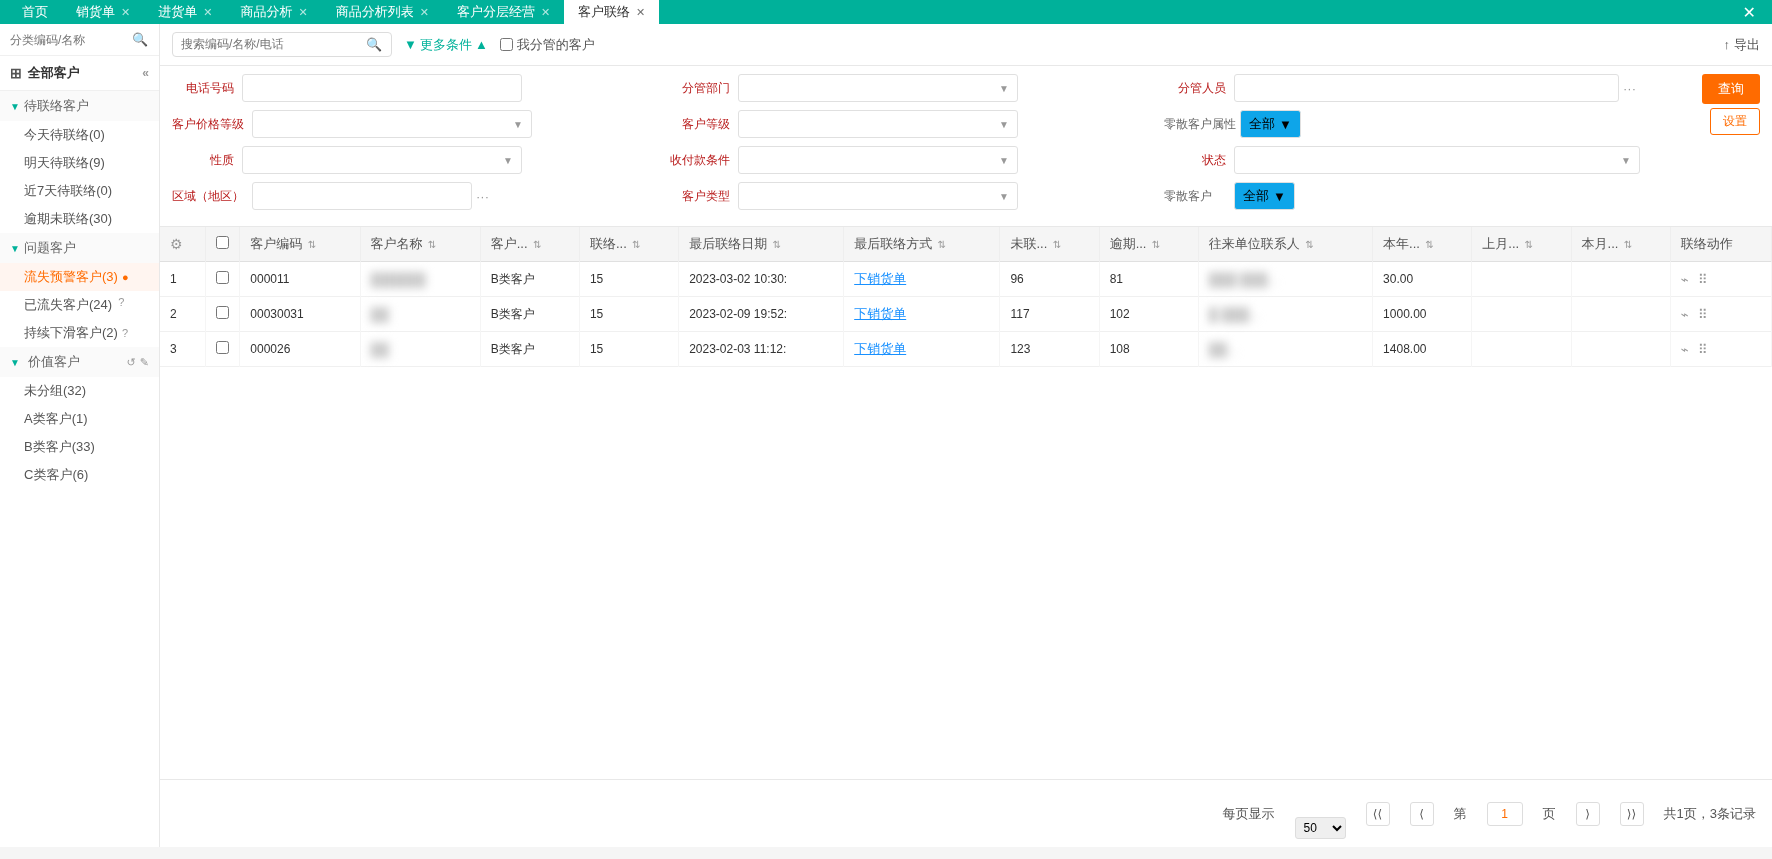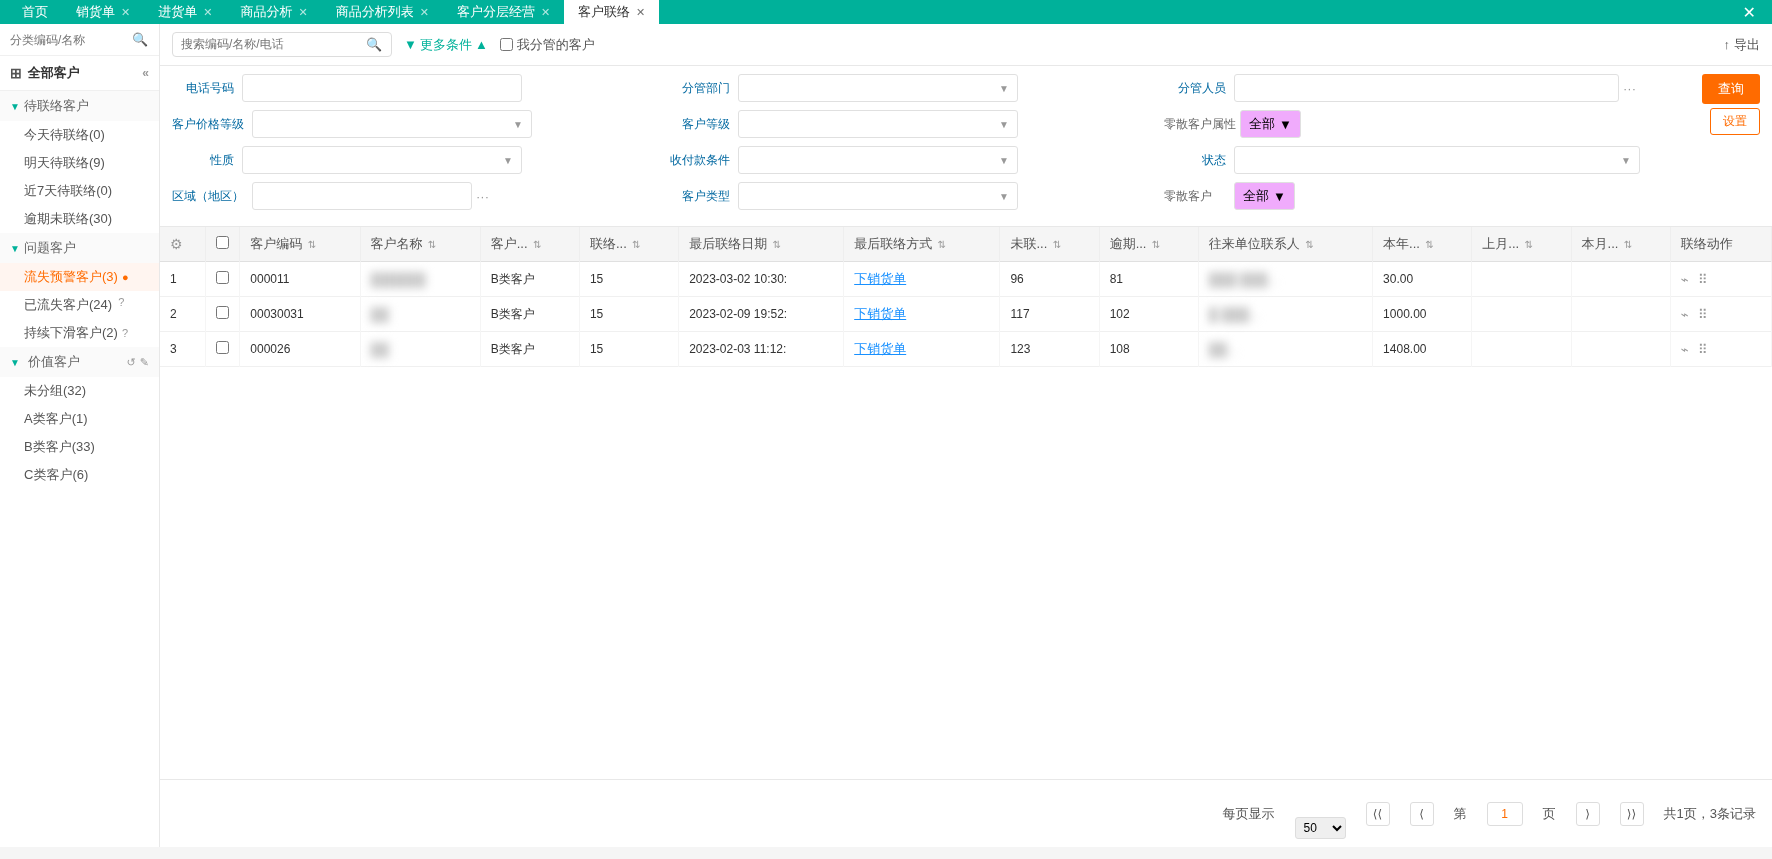--- a/index.html
+++ b/index.html
@@ -175,21 +175,21 @@
     }
     .filter-row:last-child { margin-bottom: 0; }
     .filter-field {
       display: flex;
       align-items: center;
       flex: 1;
       min-width: 0;
     }
     .filter-label {
       font-size: 12px;
-      color: #0369a1;
+      color: #b91c1c;
       white-space: nowrap;
       min-width: 70px;
       text-align: right;
       padding-right: 8px;
     }
     .filter-input {
       flex: 1;
       border: 1px solid #e0e0e0;
       border-radius: 3px;
       padding: 4px 8px;
@@ -246,21 +246,21 @@
       padding-right: 4px;
     }
     .zero-select {
       display: flex;
       align-items: center;
       border: 1px solid #e0e0e0;
       border-radius: 3px;
       padding: 4px 8px;
       font-size: 12px;
       height: 28px;
-      background: #f0abfc;
+      background: #0ea5e9;
       cursor: pointer;
       min-width: 60px;
       gap: 4px;
     }
 
     
     .table-wrap {
       flex: 1;
       overflow: auto;
       background: white;

